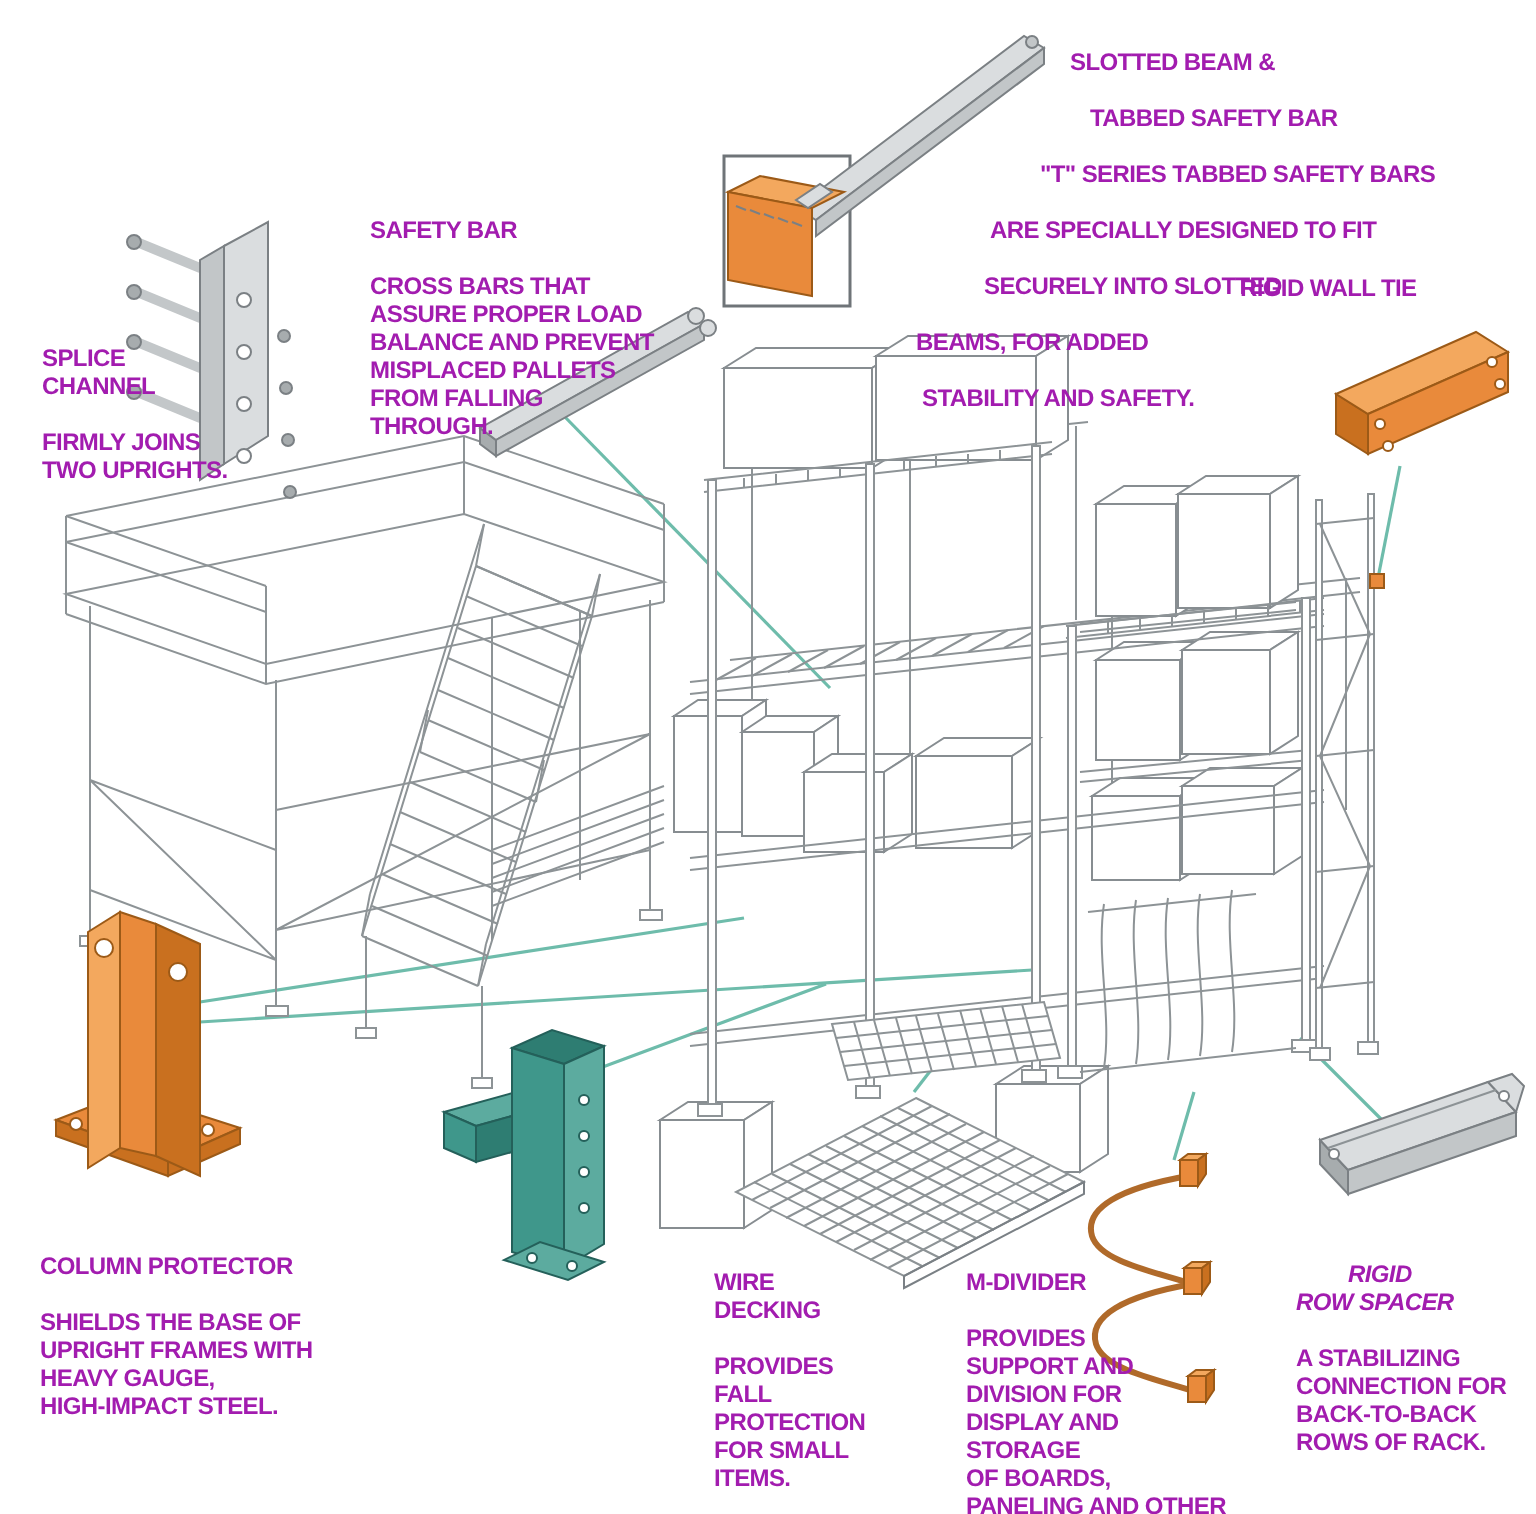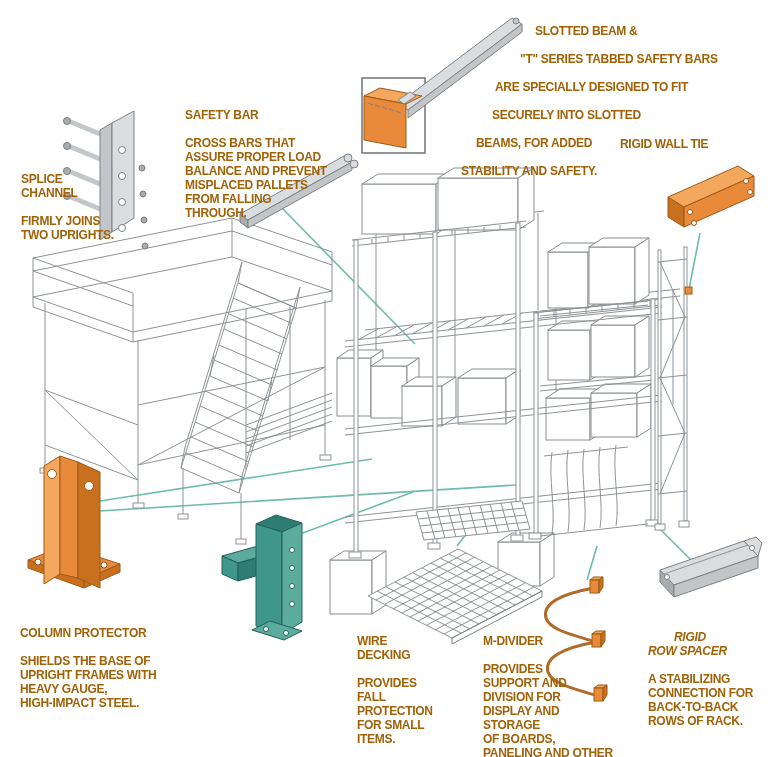--- a/index.html
+++ b/index.html
@@ -22,33 +22,33 @@
   .ghole{fill:#ffffff;stroke:#7b8084;stroke-width:1;}
   .teal{stroke:#6ebcab;stroke-width:1.6;fill:none;}
   .bolt{stroke:#c3c7c9;stroke-width:5;stroke-linecap:round;}
   .wire{stroke:#b06a2a;stroke-width:3;fill:none;stroke-linecap:round;}
   .tc-f{fill:#3f978b;stroke:#24605a;stroke-width:1;}
   .tc-l{fill:#5cab9f;stroke:#24605a;stroke-width:1;}
   .tc-d{fill:#2e7d72;stroke:#24605a;stroke-width:1;}
   .thole{fill:#ffffff;stroke:#24605a;stroke-width:1;}
 
   
-  .callout{position:absolute;color:#a16207;font-size:12px;line-height:14px;font-weight:700;
+  .callout{position:absolute;color:#a21caf;font-size:12px;line-height:14px;font-weight:700;
            letter-spacing:-0.3px;white-space:pre-line;}
   .c-title{font-weight:700;}
   .c-body{font-weight:700;}
   .co-wall-tie{line-height:15px;}
   .co-row-spacer .c-title{text-indent:26px;font-style:italic;}
   .co-slotted .sb-line{white-space:nowrap;}
   .co-slotted .i0{margin-left:88px;}
   .co-slotted .i1{margin-left:98px;}
   .co-slotted .i2{margin-left:73px;}
   .co-slotted .i3{margin-left:48px;}
   .co-slotted .i4{margin-left:45px;}
-  .co-slotted .i5{margin-left:29px;}
+  .co-slotted .i5{margin-left:11px;}
   .co-slotted .i6{margin-left:14px;}
 </style>
 </head>
 <body>
 
 <div class="stage">
 
 <svg class="art" width="768" height="757" viewBox="0 0 768 757">
 
   <g>
@@ -319,20 +319,21 @@
     <div class="c-body">CROSS BARS THAT
 ASSURE PROPER LOAD
 BALANCE AND PREVENT
 MISPLACED PALLETS
 FROM FALLING
 THROUGH.</div>
   </div>
 
   <div class="callout co-slotted" style="left:447px;top:10px;width:300px;">
     <div class="sb-line i0">SLOTTED BEAM &amp;</div>
+    <div class="sb-line i1">TABBED SAFETY BAR</div>
     <div class="sb-line i2">"T" SERIES TABBED SAFETY BARS</div>
     <div class="sb-line i3">ARE SPECIALLY DESIGNED TO FIT</div>
     <div class="sb-line i4">SECURELY INTO SLOTTED</div>
     <div class="sb-line i5">BEAMS, FOR ADDED</div>
     <div class="sb-line i6">STABILITY AND SAFETY.</div>
   </div>
 
   <div class="callout co-wall-tie" style="left:620px;top:122px;width:115px;">
     <div class="c-title">RIGID WALL TIE</div>
   </div>

